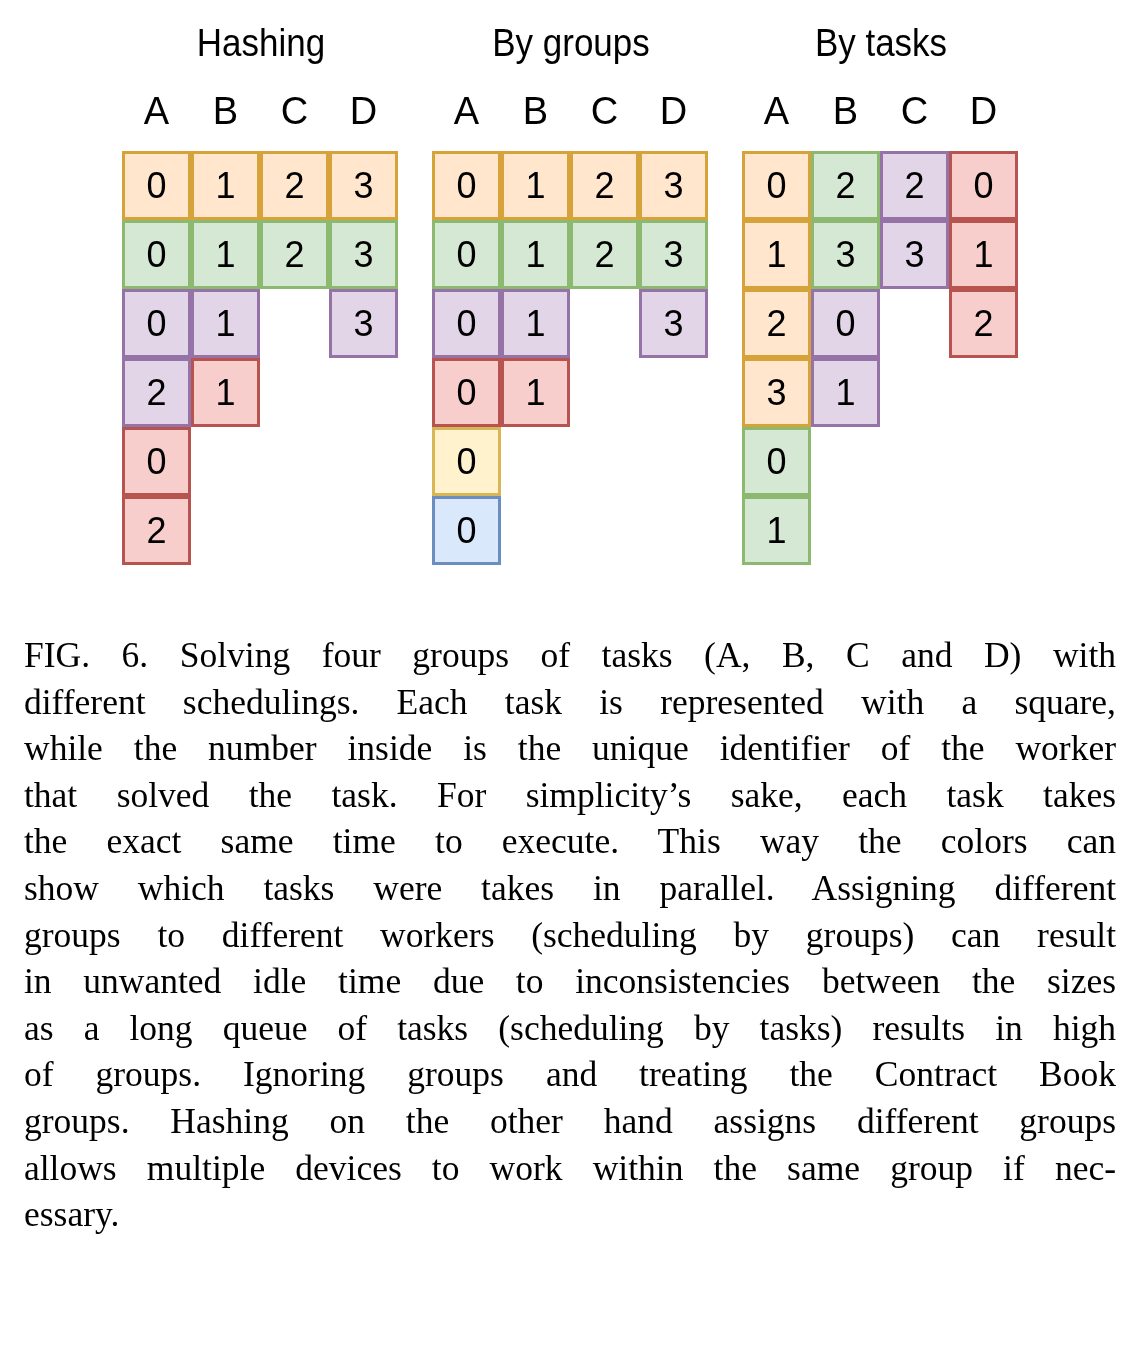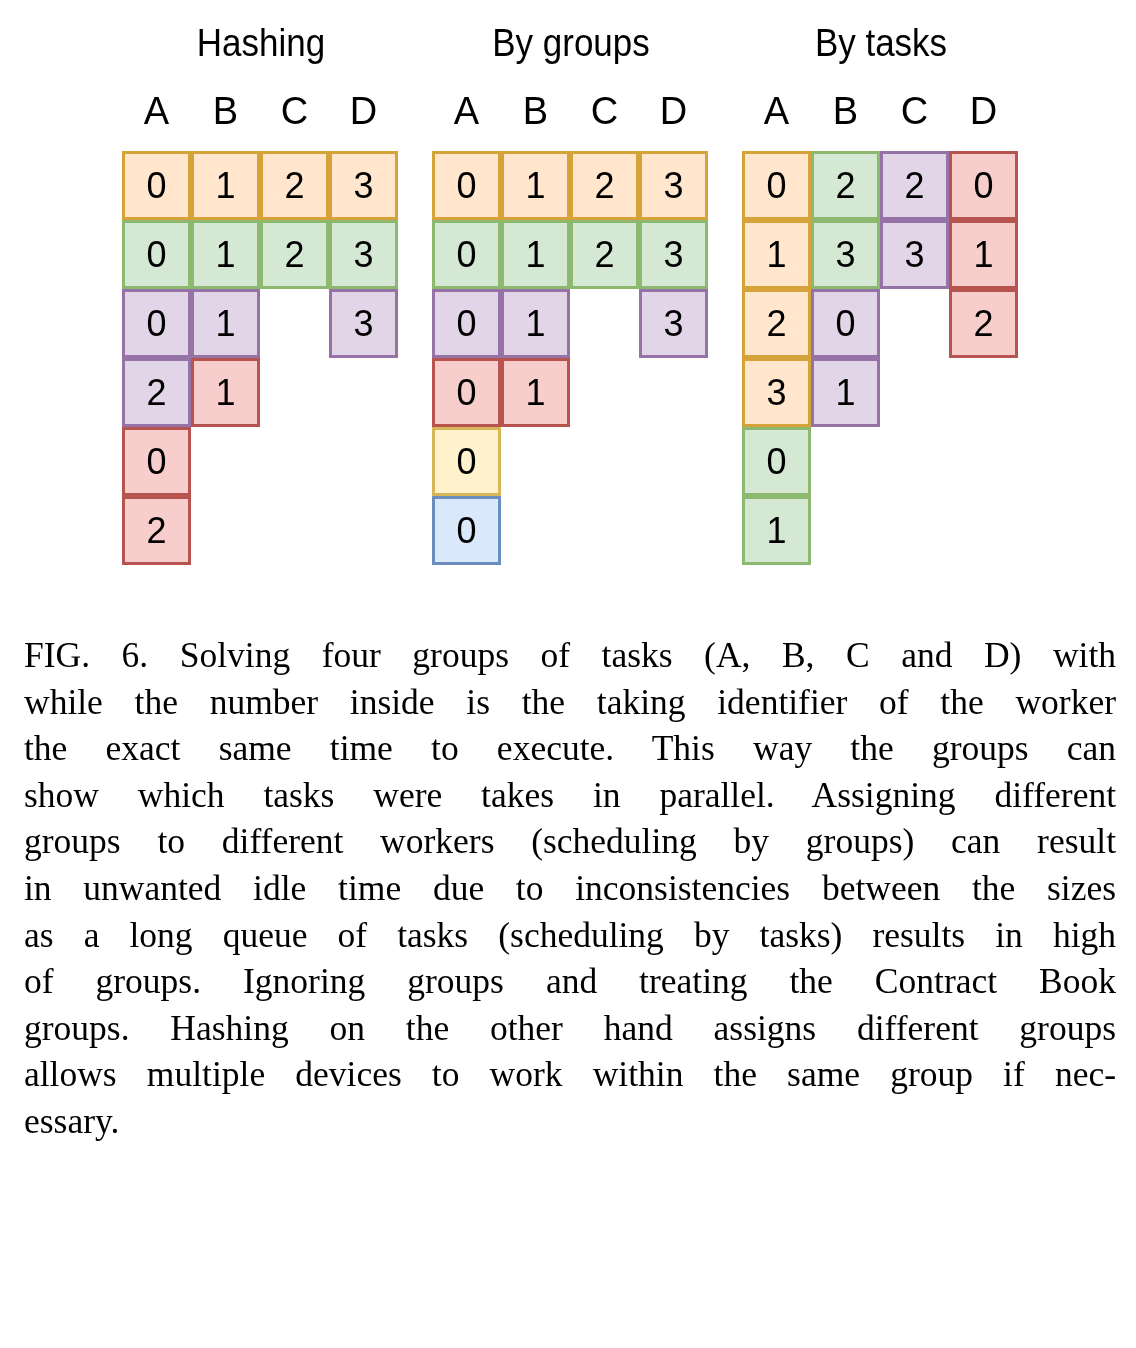--- a/index.html
+++ b/index.html
@@ -118,22 +118,24 @@
         <div class="cell c-orange" style="left: 0px; top: 207px;">3</div>
         <div class="cell c-purple" style="left: 69px; top: 207px;">1</div>
         <div class="cell c-green" style="left: 0px; top: 276px;">0</div>
         <div class="cell c-green" style="left: 0px; top: 345px;">1</div>
       </div>
   </div>
 </div>
 
 <div class="caption">
   <span class="line">FIG. 6.  Solving four groups of tasks (A, B, C and D) with</span>
-  <span class="line">while the number inside is the taking identifier of the worker</span>
-  <span class="line">the exact same time to execute.  This way the groups can</span>
+  <span class="line">different schedulings. Each task is represented with a square,</span>
+  <span class="line">while the number inside is the unique identifier of the worker</span>
+  <span class="line">that solved the task.  For simplicity’s sake, each task takes</span>
+  <span class="line">the exact same time to execute.  This way the colors can</span>
   <span class="line">show which tasks were takes in parallel. Assigning different</span>
   <span class="line">groups to different workers (scheduling by groups) can result</span>
   <span class="line">in unwanted idle time due to inconsistencies between the sizes</span>
   <span class="line">as a long queue of tasks (scheduling by tasks) results in high</span>
   <span class="line">of groups.  Ignoring groups and treating the Contract Book</span>
   <span class="line">groups.  Hashing on the other hand assigns different groups</span>
   <span class="line">allows multiple devices to work within the same group if nec-</span>
   <span class="line last">essary.</span>
 </div>
 

